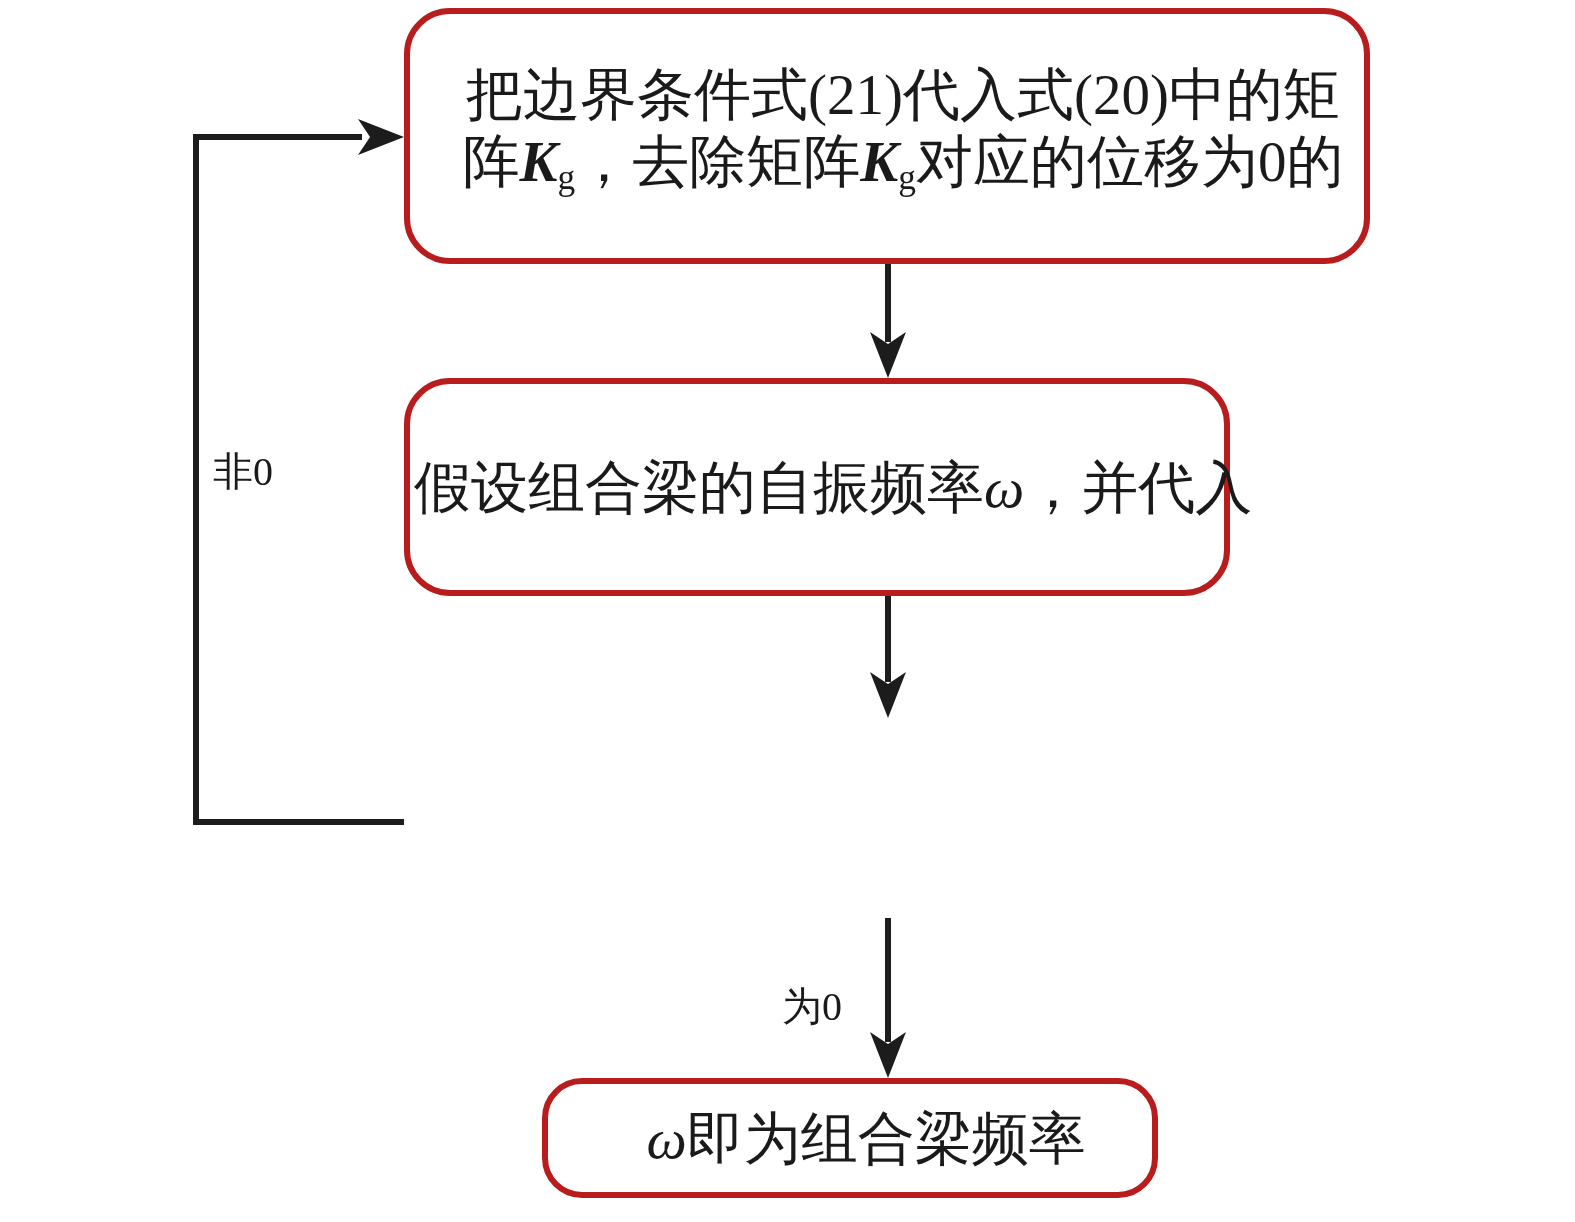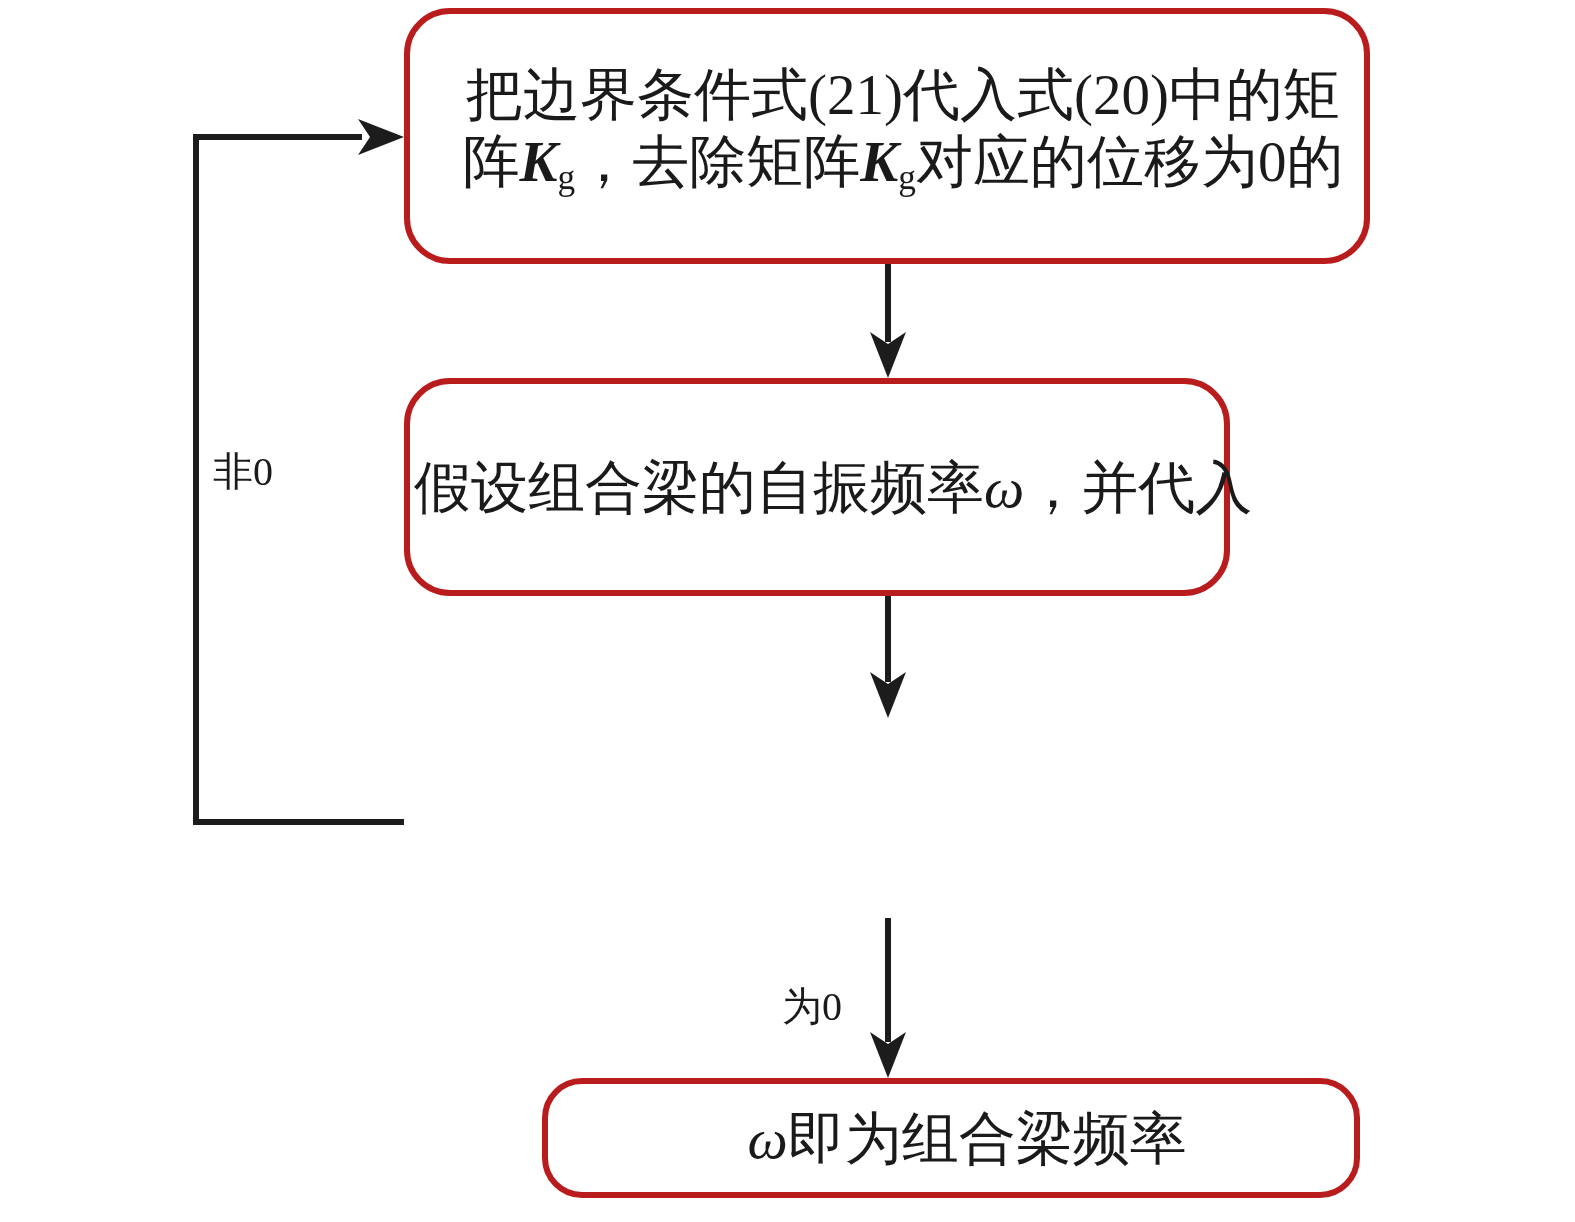--- a/index.html
+++ b/index.html
@@ -38,21 +38,21 @@
   }
   .node .line {
     font-size: 57px;
     line-height: 67px;
     white-space: nowrap;
     letter-spacing: 0px;
   }
   .node-1 { left: 404px; top: 8px;    width: 966px; height: 256px; }
   .node-2 { left: 404px; top: 378px;  width: 826px; height: 218px; }
   .node-3 { left: 401px; top: 718px;  width: 968px; height: 202px; }
-  .node-4 { left: 542px; top: 1078px; width: 818px; height: 120px; border-radius: 40px; }
+  .node-4 { left: 542px; top: 1078px; width: 616px; height: 120px; border-radius: 40px; }
 
   .seg    { font-style: normal; }
   .seg-bi { font-weight: bold; font-style: italic; }
   .seg-i  { font-style: italic; }
   .seg-sub  { font-size: 0.62em; vertical-align: -0.24em; }
   .seg-subi { font-size: 0.62em; vertical-align: -0.24em; font-style: italic; }
 
   .edge-label {
     position: absolute;
     font-size: 40px;

